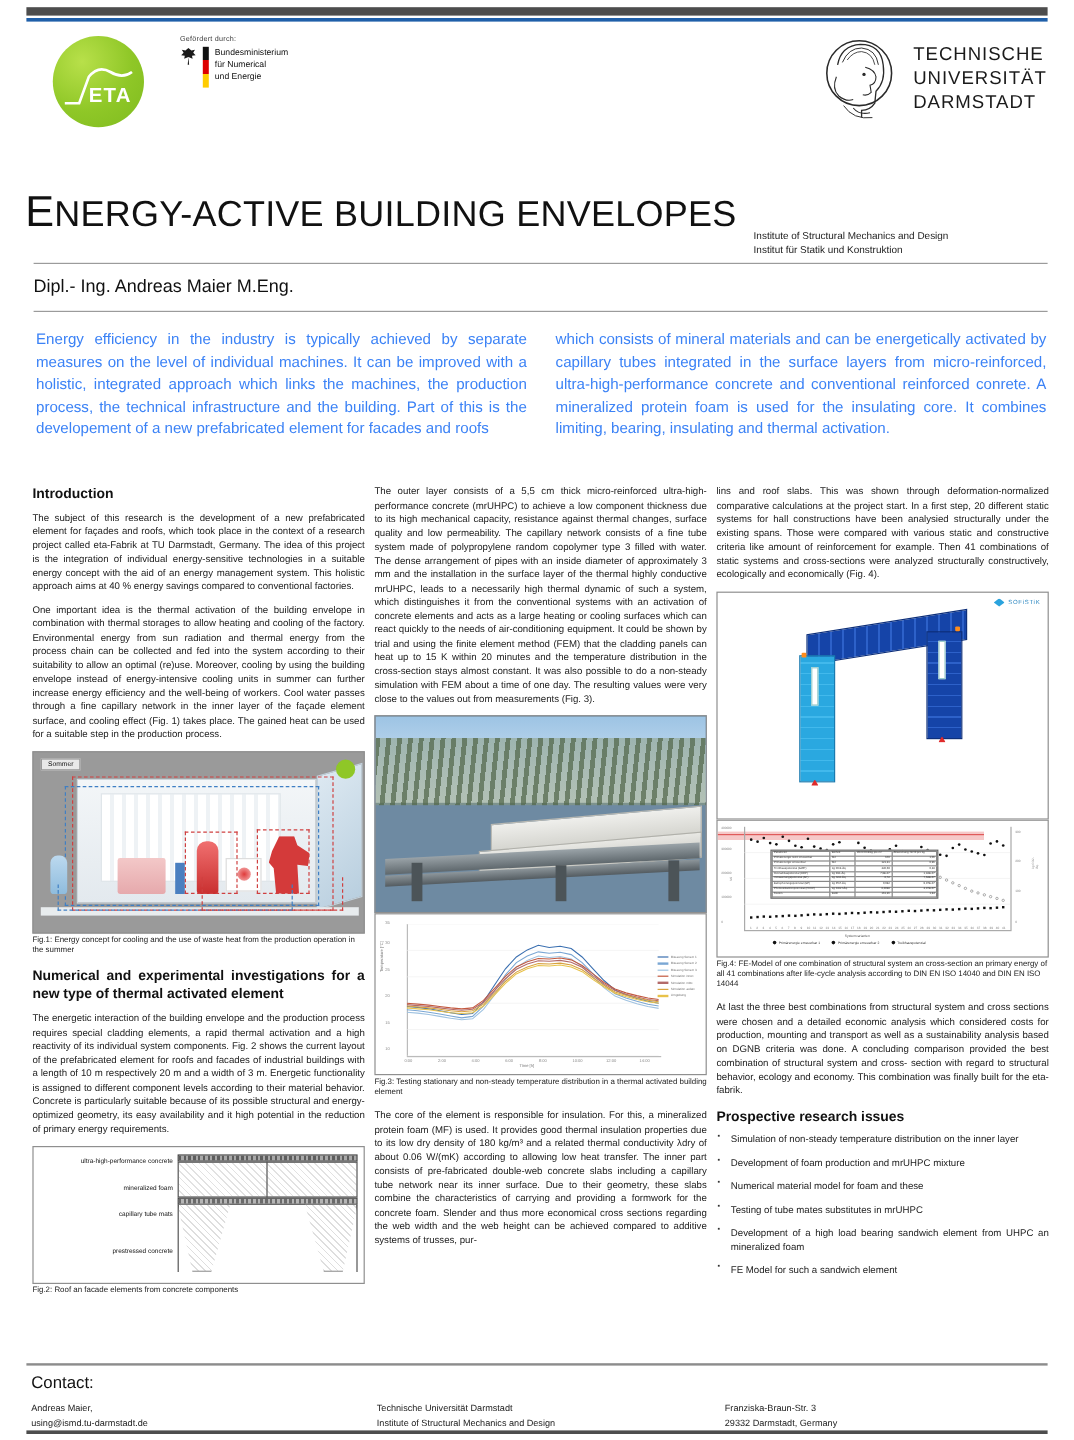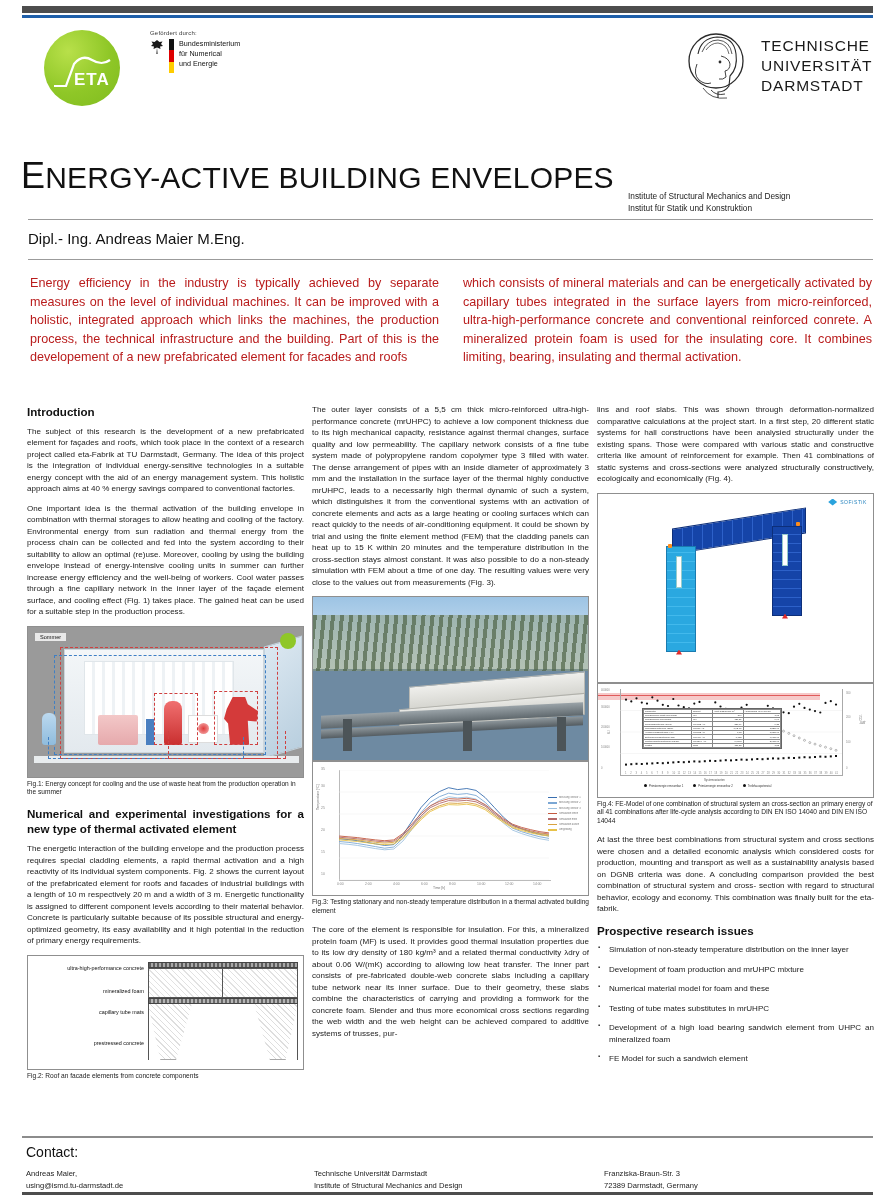--- a/index.html
+++ b/index.html
@@ -53,21 +53,21 @@
   .ismd-logo .plus { color:#1f78c8; }
   .ismd-sub { font-size:8.3px; line-height:1.5; color:#222; margin-top:4px; }
 
   .rule-mid { position:absolute; left:28px; top:219px; width:845px; height:1.2px; background:#9b9b9b; }
   .author { position:absolute; left:28px; top:230px; font-size:15px; color:#111; }
   .rule-mid2 { position:absolute; left:28px; top:259px; width:845px; height:1.2px; background:#9b9b9b; }
 
   
   .abstract { position:absolute; left:30px; top:274px; width:843px;
     display:flex; gap:24px; }
-  .abstract p { font-size:12.6px; line-height:1.47; color:#b91c1c; text-align:justify; }
+  .abstract p { font-size:12.6px; line-height:1.47; color:#3b82f6; text-align:justify; }
   .abs-col { width:409px; }
 
   
   .cols { position:absolute; left:27px; top:404px; width:847px; height:720px; }
   .col { position:absolute; top:0; width:277px; }
   .col1 { left:0; } .col2 { left:285px; } .col3 { left:570px; }
 
   h2.sec { font-size:11.6px; font-weight:700; color:#111; margin-bottom:6px; line-height:1.35; }
   h2.sec.wide { text-align:justify; }
   p.body { font-size:8.05px; line-height:1.43; color:#222; text-align:justify; margin-bottom:8px; }
@@ -748,17 +748,17 @@
     <div class="fc fc1">
       <div>Andreas Maier,</div>
       <div>using@ismd.tu-darmstadt.de</div>
     </div>
     <div class="fc fc2">
       <div>Technische Universität Darmstadt</div>
       <div>Institute of Structural Mechanics and Design</div>
     </div>
     <div class="fc">
       <div>Franziska-Braun-Str. 3</div>
-      <div>72389 Darmstadt, Germany</div>
+      <div>29332 Darmstadt, Germany</div>
     </div>
   </div>
   <div class="foot-rule-bot"></div>
 </div>
 
 </body></html>

